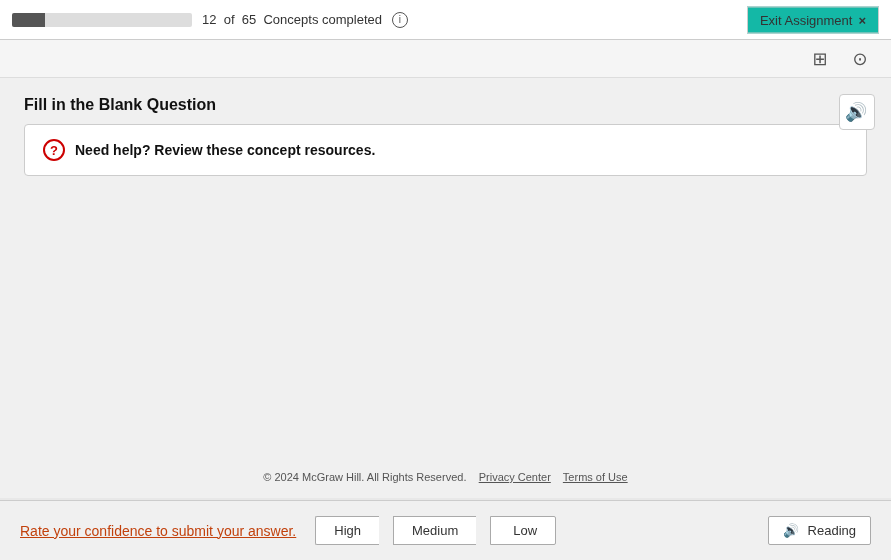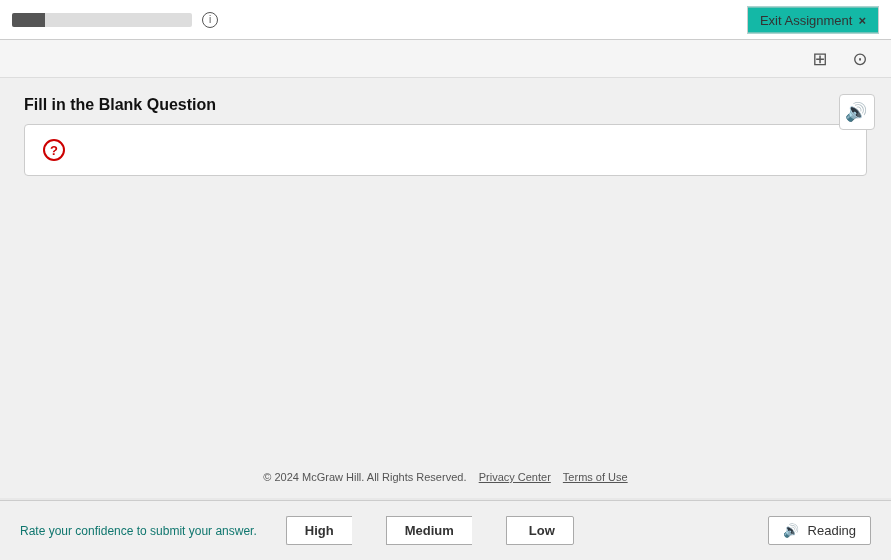--- a/index.html
+++ b/index.html
@@ -208,22 +208,23 @@
       padding: 0 20px;
     }
 
     .confidence-section {
       display: flex;
       align-items: center;
       gap: 12px;
     }
 
     .confidence-label {
-      font-size: 12px;
-      color: #0f766e;
+      font-size: 14px;
+      color: #c2410c;
+      text-decoration: underline;
     }
 
     .confidence-btn {
       padding: 6px 18px;
       border: 1px solid #aaa;
       background: #fff;
       font-size: 13px;
       cursor: pointer;
       color: #333;
       border-radius: 2px;
@@ -259,43 +260,48 @@
       text-decoration: underline;
     }
 
     
     .btn-group {
       display: flex;
     }
 
     .btn-group .confidence-btn {
       border-radius: 0;
-      margin: 17px;
+      margin: 7px;
       border-right: none;
-      font-weight: bold;
     }
 
     .btn-group .confidence-btn:first-child {
       border-radius: 2px 0 0 2px;
     }
 
     .btn-group .confidence-btn:last-child {
       border-right: 1px solid #aaa;
       border-radius: 0 2px 2px 0;
       padding-left: 22px;
     }
   </style>
 </head>
 <body>
 
 <div class="top-bar">
   <div class="progress-section">
     <div class="progress-bar-container">
       <div class="progress-bar-fill"></div>
     </div>
+    <span class="progress-text">
+      <span>12</span>
+      &nbsp;of&nbsp;
+      <span>65</span>
+      &nbsp;<span>Concepts completed</span>
+    </span>
     <span class="info-icon">i</span>
   </div>
   <button class="exit-assignment-btn">
     <span>Exit Assignment</span>
     <span class="close-x">×</span>
   </button>
 </div>
 
 <div class="toolbar-row">
   <button class="toolbar-btn">
@@ -311,20 +317,21 @@
 
   <button class="sound-btn">
     <span>🔊</span>
   </button>
 
 
   <div class="need-help-section">
     <span class="need-help-icon">
       <span>?</span>
     </span>
+    <span class="need-help-text">Need help? Review these concept resources.</span>
   </div>
 </div>
 
 <div class="footer">
   <span>© 2024 McGraw Hill. All Rights Reserved.</span>
   &nbsp;&nbsp;
   <a href="#">Privacy Center</a>
   &nbsp;&nbsp;
   <a href="#">Terms of Use</a>
 </div>

